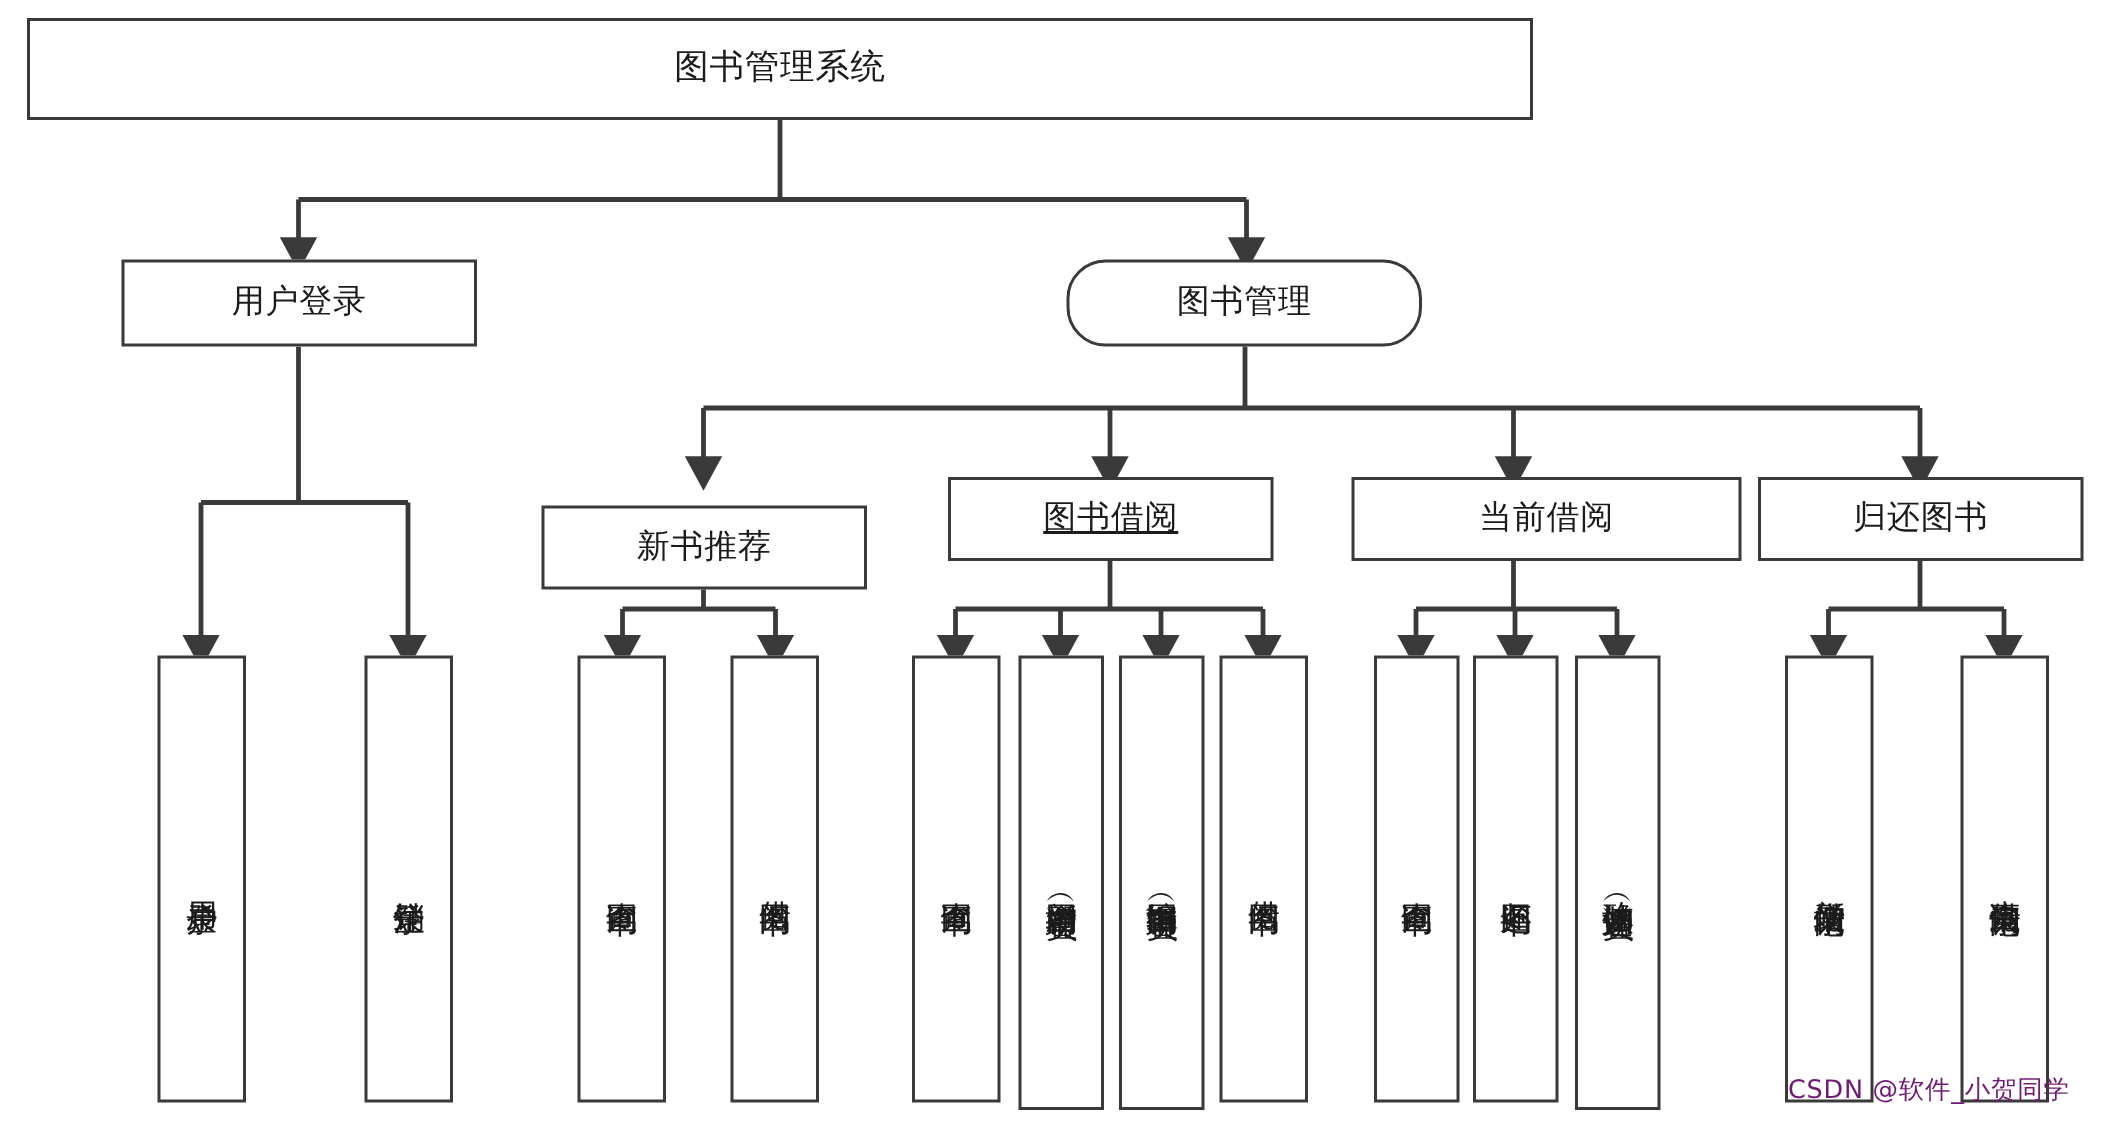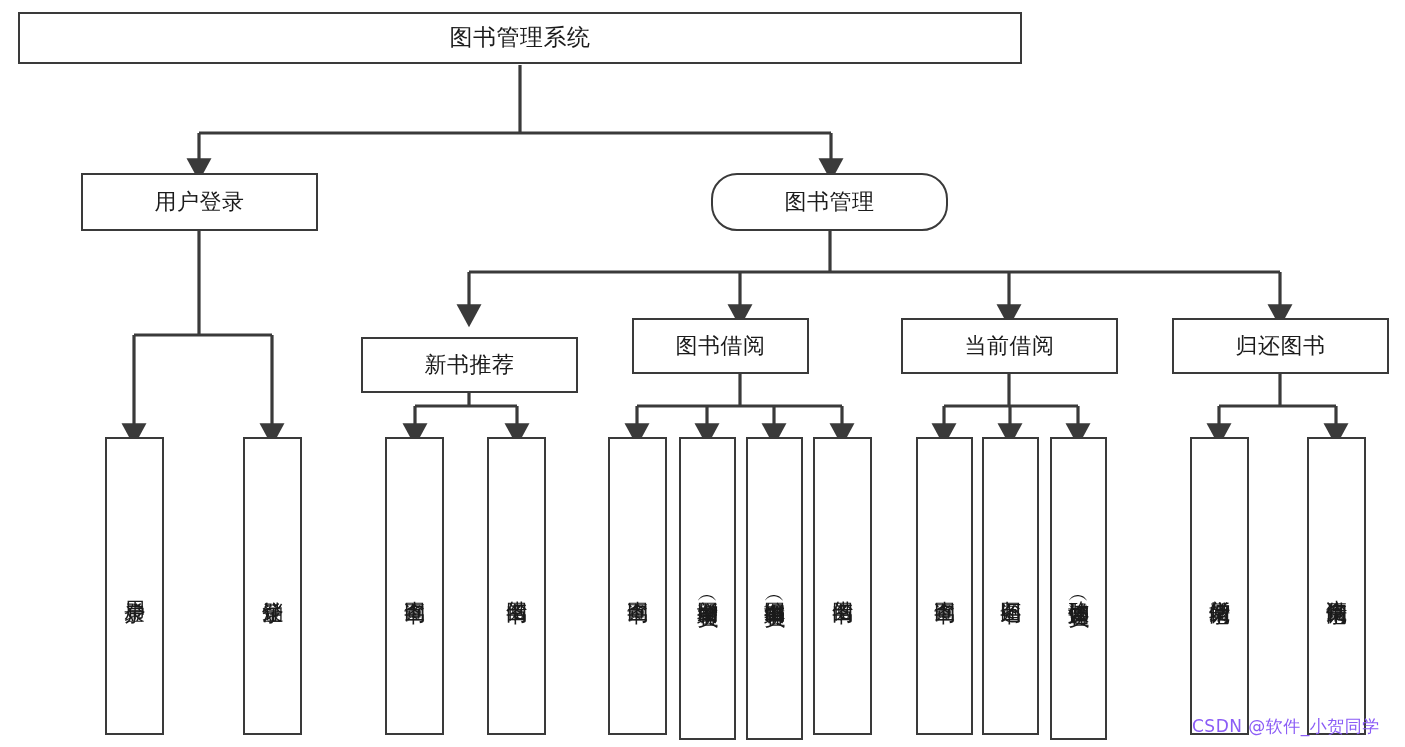--- a/index.html
+++ b/index.html
@@ -56,21 +56,21 @@
   .node.vertical .node-label {
     writing-mode: vertical-rl;
     text-orientation: upright;
     font-size: 21px;
     line-height: 1.06;
     letter-spacing: 1px;
     white-space: nowrap;
   }
   .watermark {
     position: absolute;
-    color: #8b5cf6;
+    color: #701a75;
     font-size: 17px;
     letter-spacing: 0.5px;
     white-space: nowrap;
     pointer-events: none;
   }
 </style>
 </head>
 <body>
 
 <div id="diagram-root">
@@ -118,38 +118,38 @@
       <path d="M1010,406 L1010,427" marker-end="url(#arrowhead)"></path>
       <path d="M1078,406 L1078,427" marker-end="url(#arrowhead)"></path>
 
       <path d="M1280,374 L1280,406"></path>
       <path d="M1219,406 L1336,406"></path>
       <path d="M1219,406 L1219,427" marker-end="url(#arrowhead)"></path>
       <path d="M1336,406 L1336,427" marker-end="url(#arrowhead)"></path>
     </g>
   </svg>
 
-  <div class="node horizontal root" style="left:18px; top:12px; width:1004px; height:52px;">
+  <div class="node horizontal root" style="left:18px; top:12px; width:1004px; height:68px;">
     <span class="node-label">图书管理系统</span>
   </div>
 
   <div class="node horizontal" style="left:81px; top:173px; width:237px; height:58px;">
     <span class="node-label">用户登录</span>
   </div>
   <div class="node horizontal" style="left:711px; top:173px; width:237px; height:58px;border-radius:26px;">
     <span class="node-label">图书管理</span>
   </div>
 
   <div class="node horizontal" style="left:361px; top:318px; width:217px; height:56px;margin-top:19px;">
     <span class="node-label">新书推荐</span>
   </div>
-  <div class="node horizontal" style="left:632px; top:318px; width:177px; height:56px;">
+  <div class="node horizontal" style="left:632px; top:318px; width:217px; height:56px;text-decoration:underline;">
     <span class="node-label">图书借阅</span>
   </div>
-  <div class="node horizontal" style="left:901px; top:318px; width:217px; height:56px;">
+  <div class="node horizontal" style="left:901px; top:318px; width:260px; height:56px;">
     <span class="node-label">当前借阅</span>
   </div>
   <div class="node horizontal" style="left:1172px; top:318px; width:217px; height:56px;">
     <span class="node-label">归还图书</span>
   </div>
 
   <div class="node vertical" style="left:105px; top:437px; width:59px; height:298px;">
     <span class="node-label">用户登录</span>
   </div>
   <div class="node vertical" style="left:243px; top:437px; width:59px; height:298px;">

